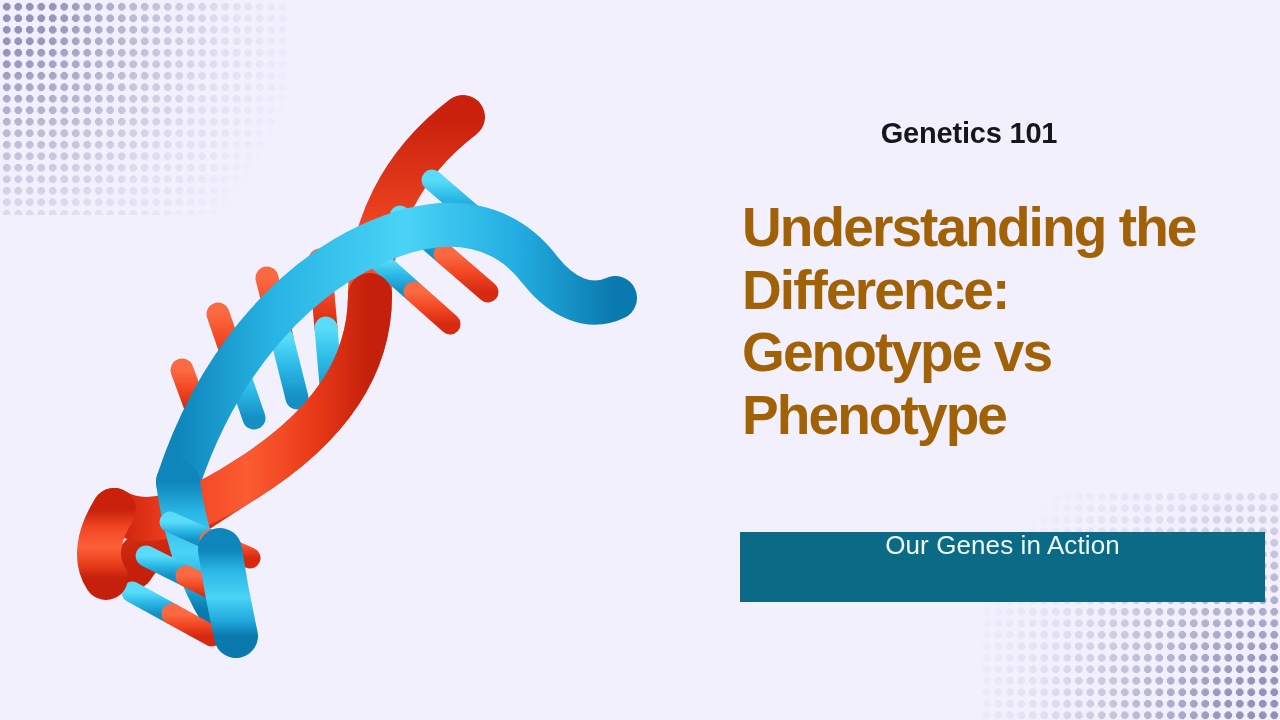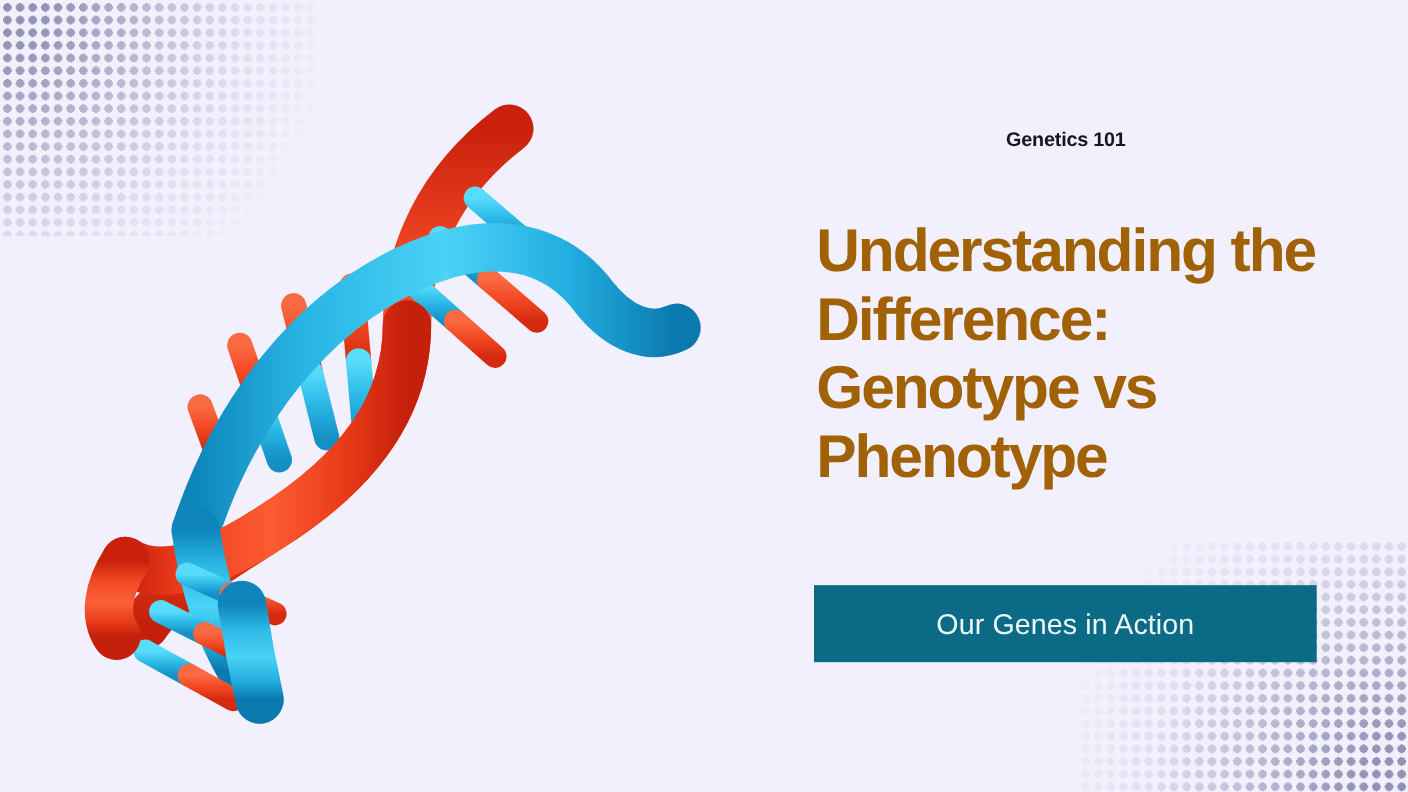--- a/index.html
+++ b/index.html
@@ -74,21 +74,21 @@
     width: 458px;
     height: 720px;
   }
 
   .kicker {
     position: absolute;
     top: 118px;
     left: 0;
     width: 458px;
     text-align: center;
-    font-size: 18px;
+    font-size: 29px;
     font-weight: bold;
     letter-spacing: -0.2px;
     color: #15171d;
     line-height: 1.1;
   }
 
   .headline {
     position: absolute;
     top: 196px;
     left: 2px;
@@ -98,25 +98,24 @@
     line-height: 1.14;
     letter-spacing: -1.9px;
     color: #a16207;
     margin: 0;
   }
 
   .cta-banner {
     position: absolute;
     left: 0;
     top: 532px;
-    width: 457px;
+    width: 525px;
     height: 70px;
     background: #0b6a85;
     display: flex;
-    align-items: center;
     justify-content: center;
   }
   .cta-label {
     font-size: 26px;
     font-weight: normal;
     letter-spacing: 0.1px;
     color: #ecf9f8;
     line-height: 1;
   }
 </style>

